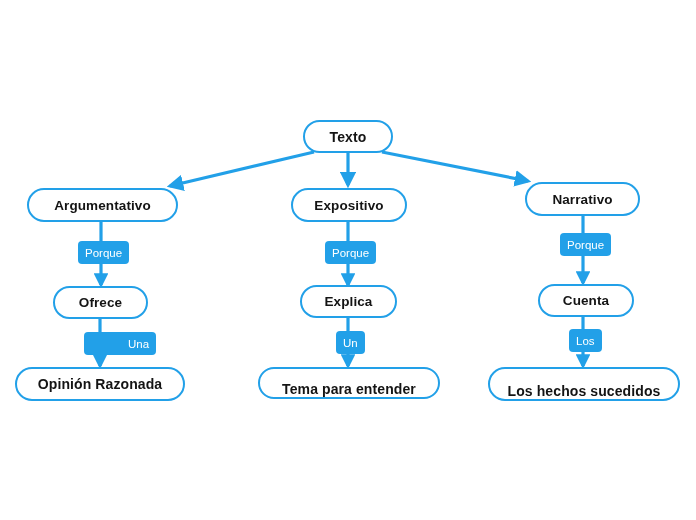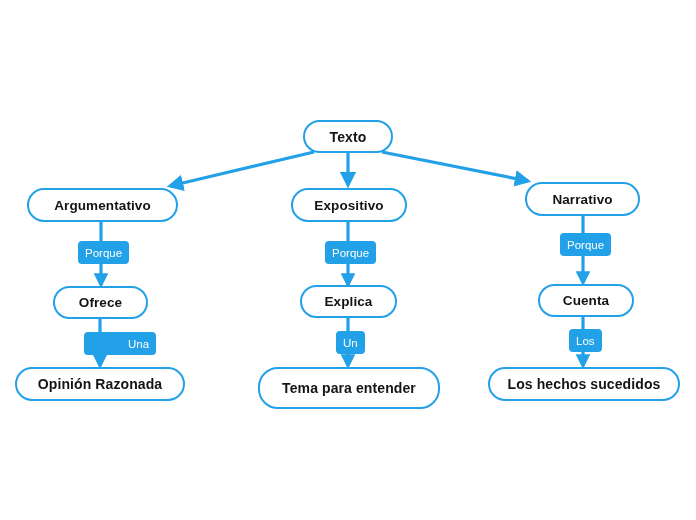--- a/index.html
+++ b/index.html
@@ -125,33 +125,33 @@
   </div>
   <div class="edge-label" style="left:325px; top:241px;">
     <span>Porque</span>
   </div>
   <div class="node lvl2" style="left:300px; top:285px; width:97px; height:33px;">
     <span>Explica</span>
   </div>
   <div class="edge-label" style="left:336px; top:331px;">
     <span>Un</span>
   </div>
-  <div class="node leaf" style="left:258px; top:367px; width:182px; height:42px;">
+  <div class="node leaf" style="left:258px; top:367px; width:182px; height:32px;align-items:flex-end;">
     <span>Tema para entender</span>
   </div>
 
   <div class="node lvl1" style="left:525px; top:182px; width:115px; height:34px;">
     <span>Narrativo</span>
   </div>
   <div class="edge-label" style="left:560px; top:233px;">
     <span>Porque</span>
   </div>
   <div class="node lvl2" style="left:538px; top:284px; width:96px; height:33px;">
     <span>Cuenta</span>
   </div>
   <div class="edge-label" style="left:569px; top:329px;">
     <span>Los</span>
   </div>
-  <div class="node leaf" style="left:488px; top:367px; width:192px; height:34px;">
+  <div class="node leaf" style="left:488px; top:367px; width:192px; height:34px;align-items:flex-end;">
     <span>Los hechos sucedidos</span>
   </div>
 
 </div>
 
 </body></html>

